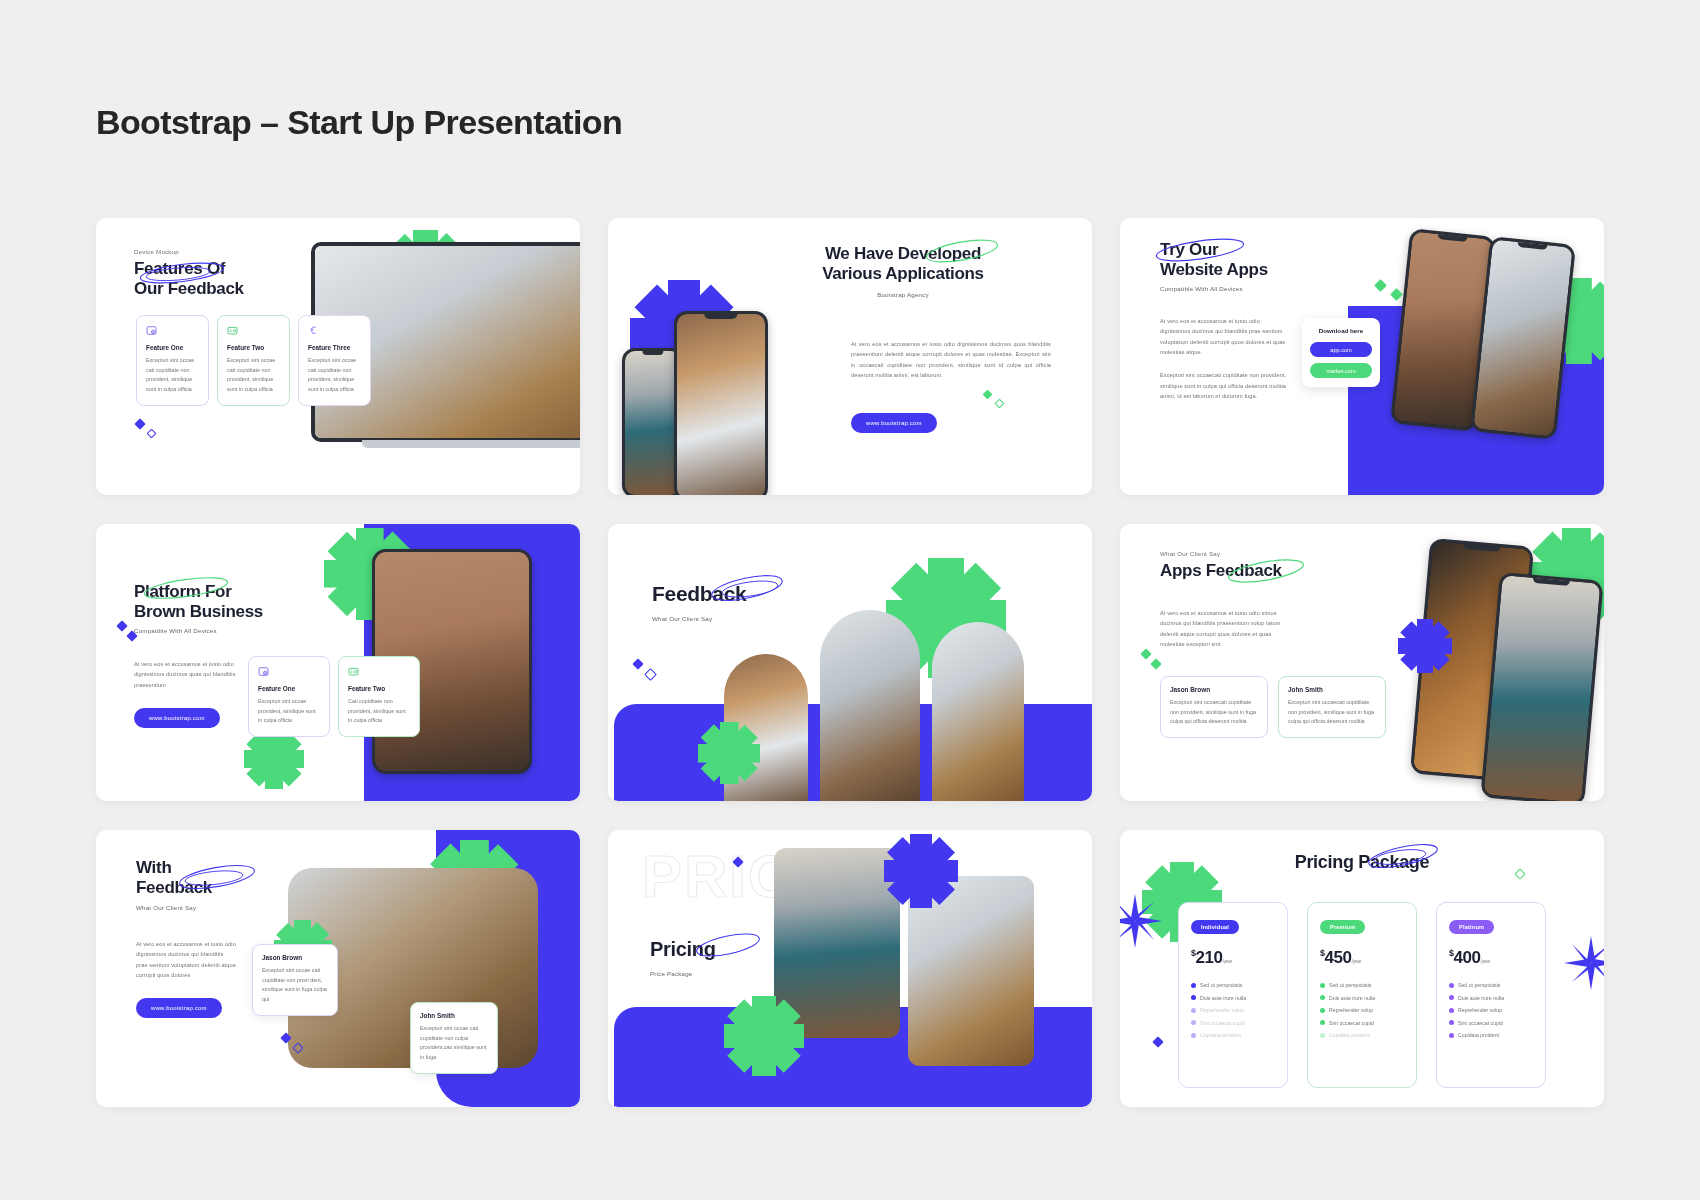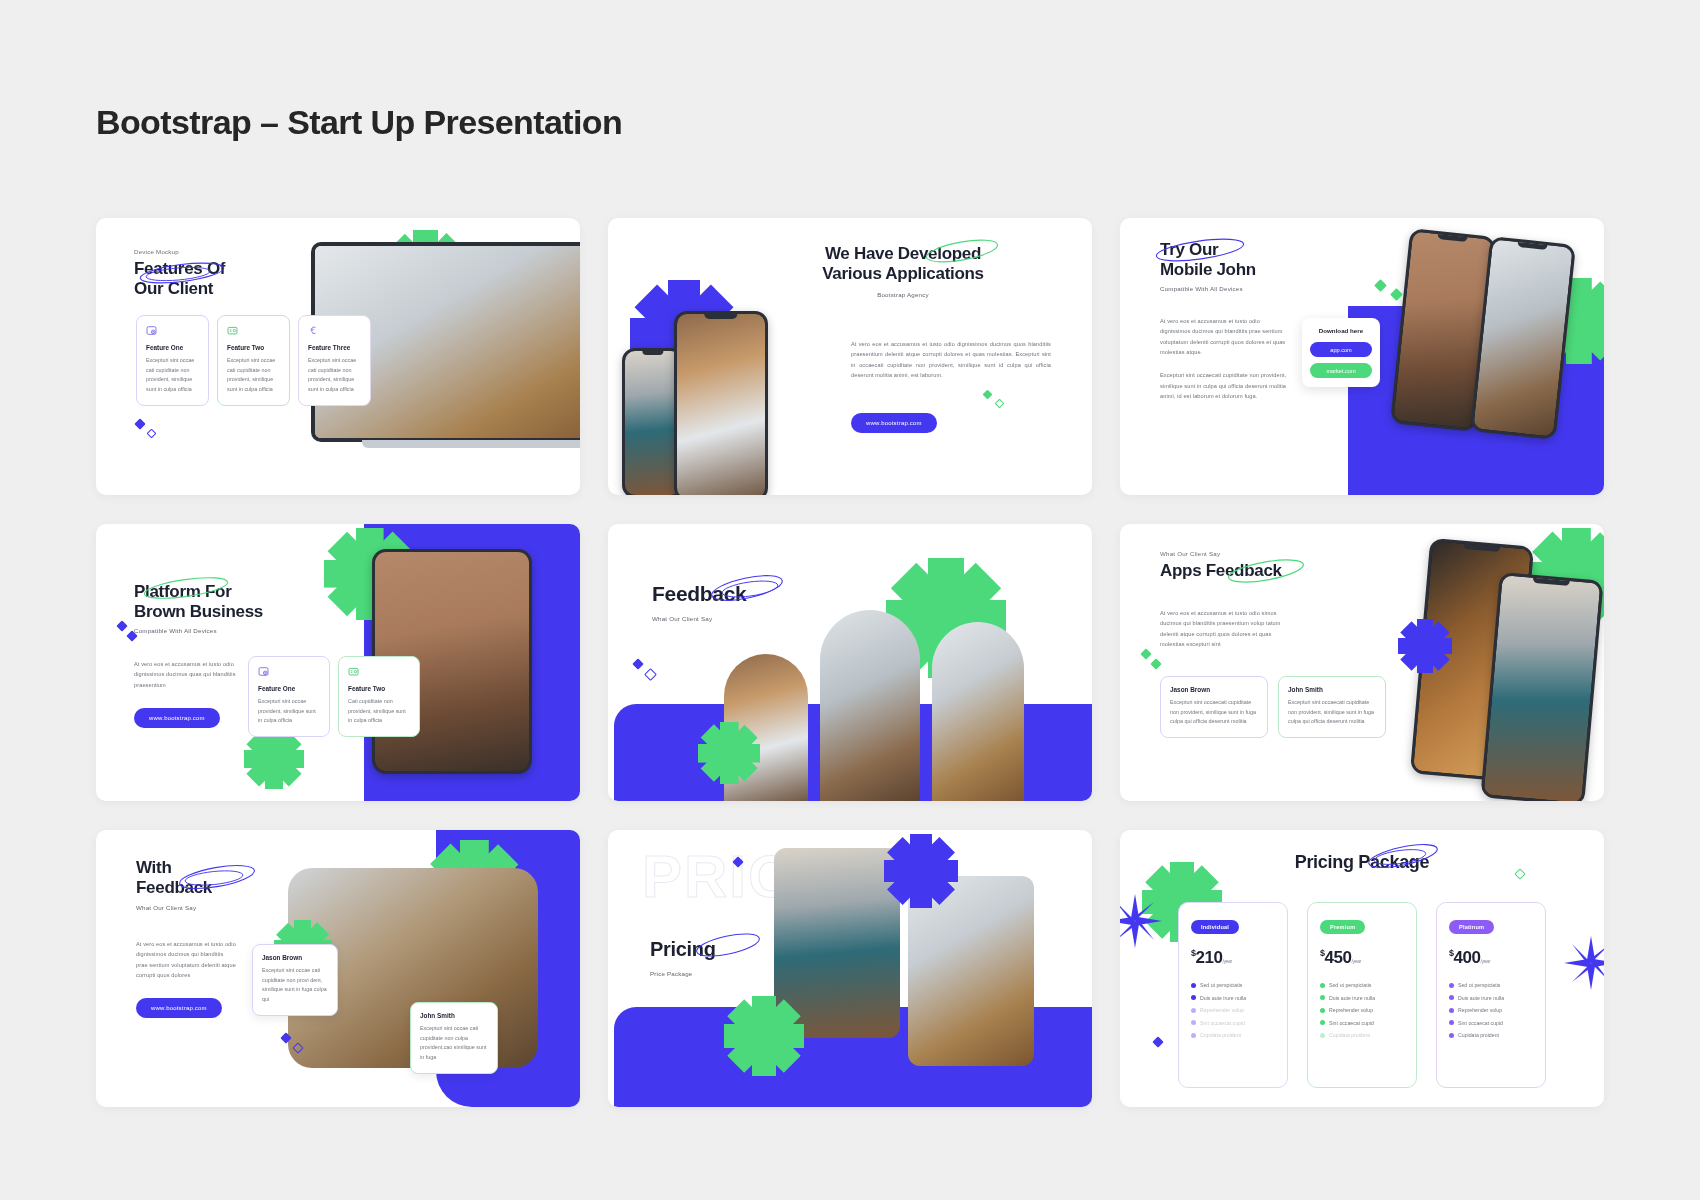--- a/index.html
+++ b/index.html
@@ -143,21 +143,21 @@
     <div class="diamond hollow" style="left:52px;top:212px;width:7px;height:7px;"></div>
 
     <div style="position:absolute;left:38px;top:30px;width:210px;">
       <div class="eyebrow">Device Mockup</div>
       <div style="position:relative;margin-top:4px;">
         <svg class="scribble" style="left:2px;top:3px;width:92px;height:22px;" viewBox="0 0 92 22">
           <ellipse cx="46" cy="11" rx="42" ry="8.5" fill="none" stroke="#4338ef" stroke-width="1.1" transform="rotate(-7 46 11)"></ellipse>
           <ellipse cx="42" cy="12" rx="32" ry="6" fill="none" stroke="#4338ef" stroke-width="0.9" transform="rotate(-5 42 12)"></ellipse>
         </svg>
         <div class="h1">Features Of</div>
-        <div class="h1">Our Client</div>
+        <div class="h1">Our Feedback</div>
       </div>
     </div>
 
     <div style="position:absolute;left:40px;top:97px;display:flex;gap:8px;">
       <div class="card" style="width:73px;">
         <svg class="card-ico" viewBox="0 0 16 16">
           <rect x="1.5" y="2.5" width="13" height="11" rx="2" fill="none" stroke="#6d5ef0" stroke-width="1.2"></rect>
           <circle cx="10.5" cy="10" r="2.6" fill="#fff" stroke="#6d5ef0" stroke-width="1.2"></circle>
           <path d="M9.4 10h2.2M10.5 8.9v2.2" stroke="#6d5ef0" stroke-width="1"></path>
         </svg>
@@ -223,21 +223,21 @@
       <div class="notch"></div>
         <div class="img-office"></div>
     </div>
 
     <div style="position:absolute;left:40px;top:22px;width:215px;">
       <div style="position:relative;">
         <svg class="scribble" style="left:-8px;top:-2px;width:96px;height:24px;" viewBox="0 0 96 24">
           <ellipse cx="48" cy="12" rx="44" ry="9" fill="none" stroke="#4338ef" stroke-width="1.1" transform="rotate(-8 48 12)"></ellipse>
         </svg>
         <div class="h1">Try Our</div>
-        <div class="h1">Mobile John</div>
+        <div class="h1">Website Apps</div>
       </div>
       <div class="sub" style="margin-top:5px;">Compatible With All Devices</div>
       <div class="body-txt" style="margin-top:24px;width:130px;">At vero eos et accusamus et iusto odio dignissimos ducimus qui blanditiis prae sentium voluptatum deleniti corrupti quos dolores et quas molestias atque.</div>
       <div class="body-txt" style="margin-top:13px;width:130px;">Excepturi sint occaecati cupiditate non provident, similique sunt in culpa qui officia deserunt molitia animi, id est laborum et dolorum fuga.</div>
     </div>
 
     <div class="diamond green" style="left:256px;top:63px;width:9px;height:9px;"></div>
     <div class="diamond green" style="left:272px;top:72px;width:9px;height:9px;"></div>
 
     <div style="position:absolute;left:182px;top:100px;width:78px;background:#fff;border-radius:8px;padding:9px 8px;box-shadow:0 3px 12px rgba(0,0,0,.12);z-index:6;">

